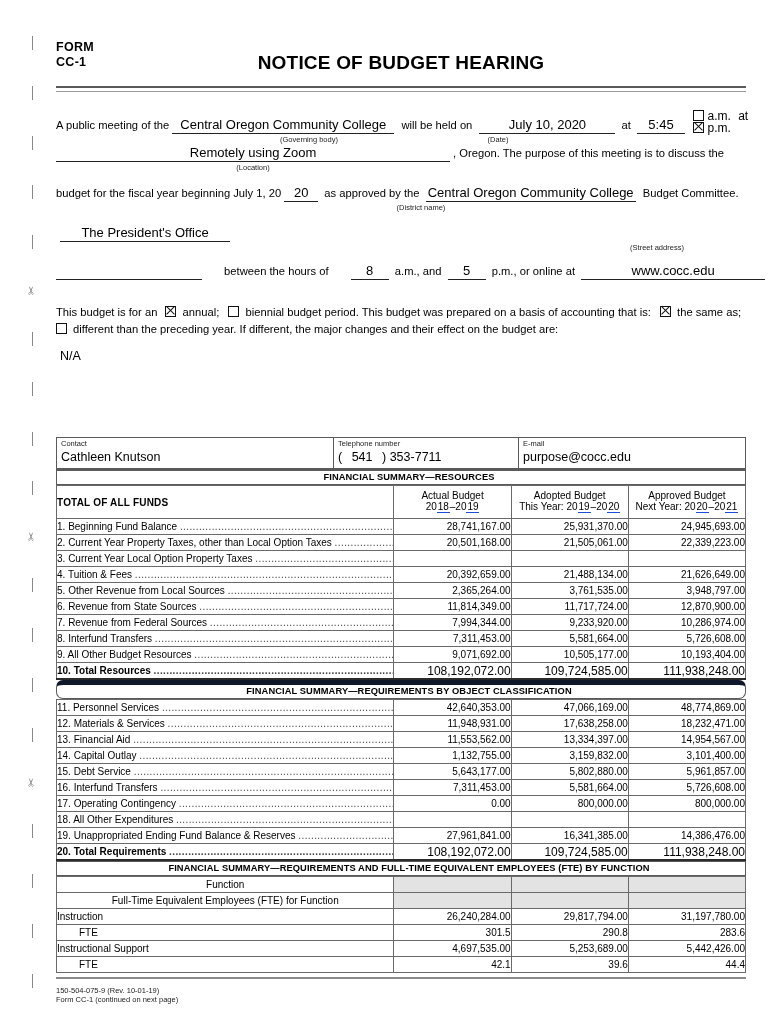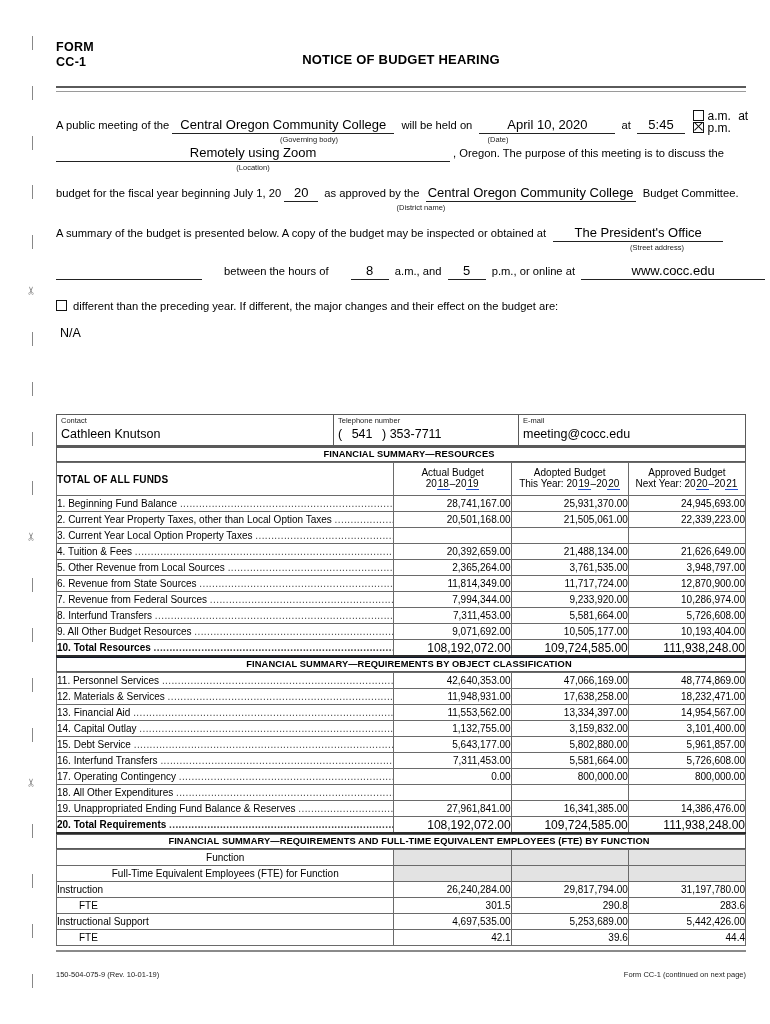--- a/index.html
+++ b/index.html
@@ -64,21 +64,21 @@
     font-weight: bold;
     line-height: 15px;
     letter-spacing: .3px;
   }
   .form-title {
     position: absolute;
     left: 0;
     right: 0;
     top: 16px;
     text-align: center;
-    font-size: 13px;
+    font-size: 19px;
     font-weight: bold;
     letter-spacing: .2px;
   }
   .rule-double {
     height: 3px;
     border-top: 2px solid #5a5a5a;
     border-bottom: 1px solid #9a9a9a;
     margin-top: 4px;
   }
 
@@ -250,25 +250,26 @@
     text-align: center;
     font-size: 9.5px;
     line-height: 14px;
   }
   .shaded { background: #e3e3e3; }
 
   
   .foot {
     margin-top: 4px;
     border-top: 2px solid #8a8a8a;
-    padding-top: 18px;
+    padding-top: 7px;
     display: flex;
     justify-content: space-between;
     font-size: 7.5px;
     color: #222;
+    flex-direction: column;
   }
 </style>
 </head>
 <body>
 
 <div id="page">
 
   <div id="cutline">
     <span class="cut-dash"></span>
     <span class="cut-dash"></span>
@@ -303,21 +304,21 @@
     </div>
     <div class="rule-double"></div>
 
     <div class="para row-line" style="margin-top:18px;">
       <span class="txt">A public meeting of the</span>
       <span class="fline" style="width:222px;">
         <span class="val">Central Oregon Community College</span>
       </span>
       <span class="txt" style="margin:0 4px;">will be held on</span>
       <span class="fline" style="width:136px;">
-        <span class="val">April 10, 2020</span>
+        <span class="val">July 10, 2020</span>
       </span>
       <span class="txt" style="margin:0 3px;">at</span>
       <span class="fline" style="width:48px;">
         <span class="val">5:45</span>
       </span>
       <span class="ampm-wrap" style="margin-left:5px;">
         <div>
           <span class="cbox"></span>
           <span>a.m.</span>
           <span style="margin-left:4px;">at</span>
@@ -354,21 +355,20 @@
       <span class="fline" style="width:210px;">
         <span class="val">Central Oregon Community College</span>
       </span>
       <span class="txt" style="margin-left:4px;">Budget Committee.</span>
     </div>
     <div style="margin-left:260px;width:210px;">
       <span class="sub">(District name)</span>
     </div>
 
     <div class="para" style="margin-top:12px;white-space:nowrap;">
-      <span class="txt">A summary of the budget is presented below. A copy of the budget may be inspected or obtained at</span>
       <span class="fline" style="width:170px;margin-left:4px;">
         <span class="val">The President's Office</span>
       </span>
     </div>
     <div style="margin-left:516px;width:170px;">
       <span class="sub">(Street address)</span>
     </div>
 
     <div class="para" style="margin-top:10px;white-space:nowrap;">
       <span class="fline" style="width:146px;">
@@ -381,22 +381,31 @@
       <span class="txt" style="margin:0 3px;">a.m., and</span>
       <span class="fline" style="width:38px;">
         <span class="val">5</span>
       </span>
       <span class="txt" style="margin:0 3px;">p.m., or online at</span>
       <span class="fline" style="width:184px;">
         <span class="val">www.cocc.edu</span>
       </span>
     </div>
 
-
-    <div class="para" style="margin-top:20px;white-space:nowrap;">
+    <div class="para" style="margin-top:26px;white-space:nowrap;">
+      <span>This budget is for an</span>
+      <span class="cbox checked" style="margin:0 3px 0 5px;"></span>
+      <span>annual;</span>
+      <span class="cbox" style="margin:0 3px 0 6px;"></span>
+      <span>biennial budget period. This budget was prepared on a basis of accounting that is:</span>
+      <span class="cbox checked" style="margin:0 3px 0 6px;"></span>
+      <span>the same as;</span>
+    </div>
+
+    <div class="para" style="margin-top:4px;white-space:nowrap;">
       <span class="cbox" style="margin-right:3px;"></span>
       <span>different than the preceding year.  If different, the major changes and their effect on the budget are:</span>
     </div>
 
     <div style="margin-top:13px;margin-left:4px;font-size:12.5px;">N/A</div>
 
     <table class="ctable" style="margin-top:74px;">
       <tbody>
           <tr>
         <td style="width:268px;">
@@ -407,21 +416,21 @@
           <div class="ctab-lab">Telephone number</div>
           <div class="ctab-val">
             <span class="phone-paren">(</span>
             <span style="padding:0 6px;">541</span>
             <span class="phone-paren">)</span>
             <span>353-7711</span>
           </div>
         </td>
         <td>
           <div class="ctab-lab">E-mail</div>
-          <div class="ctab-val">meeting@cocc.edu</div>
+          <div class="ctab-val">purpose@cocc.edu</div>
         </td>
       </tr>
     </tbody>
       </table>
 
     <div class="band">FINANCIAL SUMMARY—RESOURCES</div>
 
     <table class="fin">
       <colgroup>
         <col class="c-label">
@@ -509,21 +518,21 @@
           </tr>
           <tr class="total">
             <td class="lab bold"><span>10. </span><span>Total Resources </span><span class="dots">......................................................................................</span></td>
             <td class="num">108,192,072.00</td>
             <td class="num">109,724,585.00</td>
             <td class="num">111,938,248.00</td>
           </tr>
         </tbody>
     </table>
 
-    <div class="band" style="border-top:1px solid #0f172a;">FINANCIAL SUMMARY—REQUIREMENTS BY OBJECT CLASSIFICATION</div>
+    <div class="band" style="border-top:5px solid #0f172a;border-radius:7px;">FINANCIAL SUMMARY—REQUIREMENTS BY OBJECT CLASSIFICATION</div>
 
     <table class="fin">
       <colgroup>
         <col class="c-label">
           <col class="c-num">
           <col class="c-num">
           <col class="c-num">
       </colgroup>
       <tbody>
           <tr>

